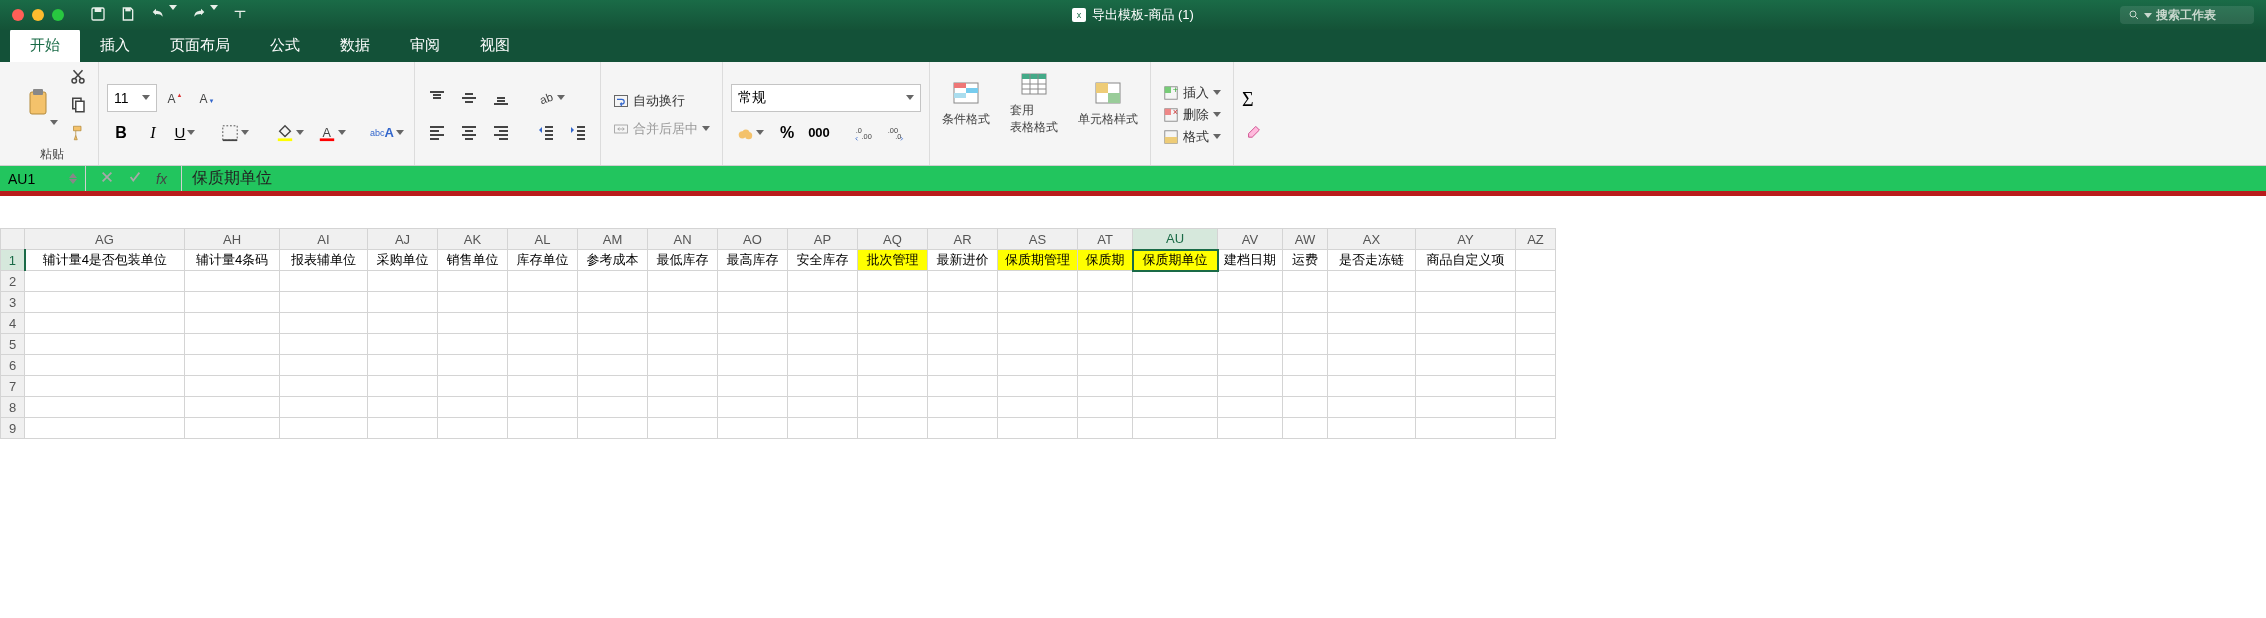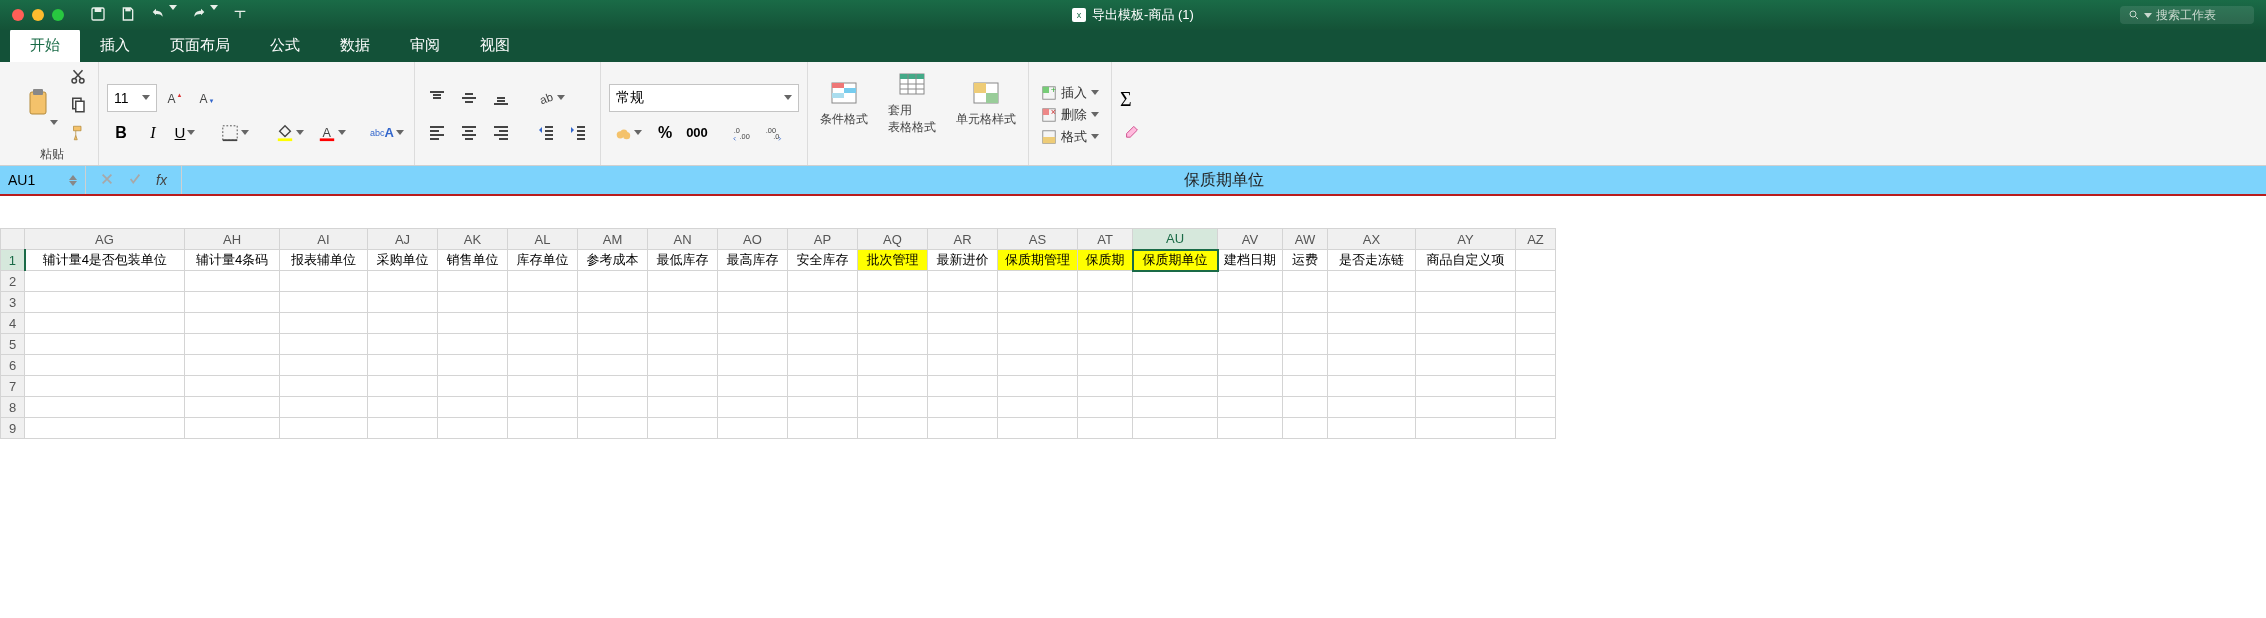--- a/index.html
+++ b/index.html
@@ -9,21 +9,21 @@
   .titlebar { height: 30px; background: linear-gradient(#1a6b47,#145237); display: flex; align-items: center; color: #fff; position: relative; }
   .traffic-lights { display: flex; gap: 8px; padding-left: 12px; }
   .light { width: 12px; height: 12px; border-radius: 50%; }
   .light.red{background:#ff5f57;} .light.yellow{background:#febc2e;} .light.green{background:#28c840;}
   .qat { display: flex; gap: 14px; margin-left: 26px; align-items: center; color:#e8efe9; }
   .qat svg{width:16px;height:16px;fill:#e8efe9;}
   .title-wrap{position:absolute;left:0;right:0;display:flex;justify-content:center;align-items:center;gap:6px;pointer-events:none;}
   .title-wrap .doc-icon{width:14px;height:14px;background:#fff;border-radius:2px;display:flex;align-items:center;justify-content:center;font-size:9px;color:#1a6b47;}
   .search-box{margin-left:auto;margin-right:12px;display:flex;align-items:center;background:rgba(255,255,255,.1);border-radius:4px;padding:2px 8px;gap:4px;color:#c9d8ce;}
   .search-box svg{width:12px;height:12px;fill:#c9d8ce;}
-  .search-box input{background:transparent;border:none;color:#fff;font-size:12px;width:90px;outline:none;}
+  .search-box input{background:transparent;border:none;color:#fff;font-size:12px;width:90px;outline:none;font-weight:bold;}
   .search-box input::placeholder{color:#c9d8ce;}
 
   
   .tabstrip{height:32px;background:#135138;display:flex;align-items:flex-end;padding-left:10px;gap:0;color:#fff;}
   .tab{padding:7px 20px;font-size:15px;cursor:pointer;margin-top:46px;}
   .tab.active{background:#fff;color:#1a6b47;border-top-left-radius:3px;border-top-right-radius:3px;font-weight:500;}
 
   
   .ribbon{background:#f5f5f5;border-bottom:1px solid #d0d0d0;height:104px;display:flex;align-items:stretch;padding:0 6px;}
   .group{display:flex;flex-direction:column;justify-content:space-between;padding:4px 8px 2px;border-right:1px solid #dcdcdc;}
@@ -42,21 +42,21 @@
   .icon-btn svg{width:18px;height:18px;}
   .icon-btn.wide{width:38px;}
   .sep-v{width:1px;background:#dcdcdc;margin:4px 4px;}
   .num-fmt{height:28px;border:1px solid #c4c4c4;background:#fff;padding:0 6px;font-size:14px;display:flex;align-items:center;gap:6px;min-width:190px;}
   .cell-ops{display:flex;flex-direction:column;gap:2px;}
   .cell-op{display:flex;align-items:center;gap:4px;font-size:13px;color:#333;padding:1px 4px;}
   .cell-op svg{width:16px;height:16px;}
   .grp-label{font-size:12px;color:#444;text-align:center;margin-top:2px;}
 
   
-  .formulabar{height:30px;border-bottom:2px solid #b91c1c;display:flex;align-items:center;background:#7dd3fc;text-align:center;}
+  .formulabar{height:30px;border-bottom:5px solid #b91c1c;display:flex;align-items:center;background:#22c55e;}
   .namebox{width:86px;height:100%;border-right:1px solid #d0d0d0;display:flex;align-items:center;padding:0 8px;font-size:14px;}
   .namebox .stepper{margin-left:auto;display:flex;flex-direction:column;gap:1px;}
   .stepper div{width:0;height:0;border-left:4px solid transparent;border-right:4px solid transparent;}
   .stepper .up{border-bottom:5px solid #888;}
   .stepper .down{border-top:5px solid #888;}
   .fbar-btns{display:flex;align-items:center;gap:14px;padding:0 14px;border-right:1px solid #d0d0d0;height:100%;color:#999;}
   .fbar-btns svg{width:14px;height:14px;fill:#a8a8a8;}
   .fx{font-style:italic;font-size:14px;color:#444;}
   .formula-input{flex:1;padding:0 10px;font-size:16px;color:#222;}
 
@@ -273,20 +273,37 @@
         </div>
       <div class="icon-btn">
           <svg viewBox="0 0 18 18">
             <path d="M8 4h8M8 8h8M8 12h8M8 16h8" stroke="#444" stroke-width="2"></path>
             <path d="M2 4l3 3-3 3z" fill="#36c"></path>
           </svg>
         </div>
     </div>
   </div>
 
+  <div class="group" style="justify-content:center;gap:8px;">
+    <div class="group-row cell-op">
+      <svg viewBox="0 0 20 20">
+          <rect x="2" y="3" width="16" height="14" fill="none" stroke="#444"></rect>
+          <path d="M5 8h6a3 3 0 010 6h-2m0 0l2-2m-2 2l2 2" stroke="#36c" fill="none" stroke-width="1.5"></path>
+        </svg>
+      <span>自动换行</span>
+    </div>
+    <div class="group-row cell-op" style="color:#999;">
+      <svg viewBox="0 0 20 20">
+          <rect x="2" y="5" width="16" height="10" fill="none" stroke="#999"></rect>
+          <path d="M6 10h8M6 10l2-2M6 10l2 2M14 10l-2-2M14 10l-2 2" stroke="#999" fill="none"></path>
+        </svg>
+      <span>合并后居中</span>
+      <span class="caret"></span>
+    </div>
+  </div>
 
   <div class="group" style="justify-content:center;gap:8px;">
     <div class="group-row">
       <div class="num-fmt">
           <span>常规</span>
           <span class="caret"></span>
         </div>
     </div>
     <div class="group-row">
       <div class="icon-btn wide">

